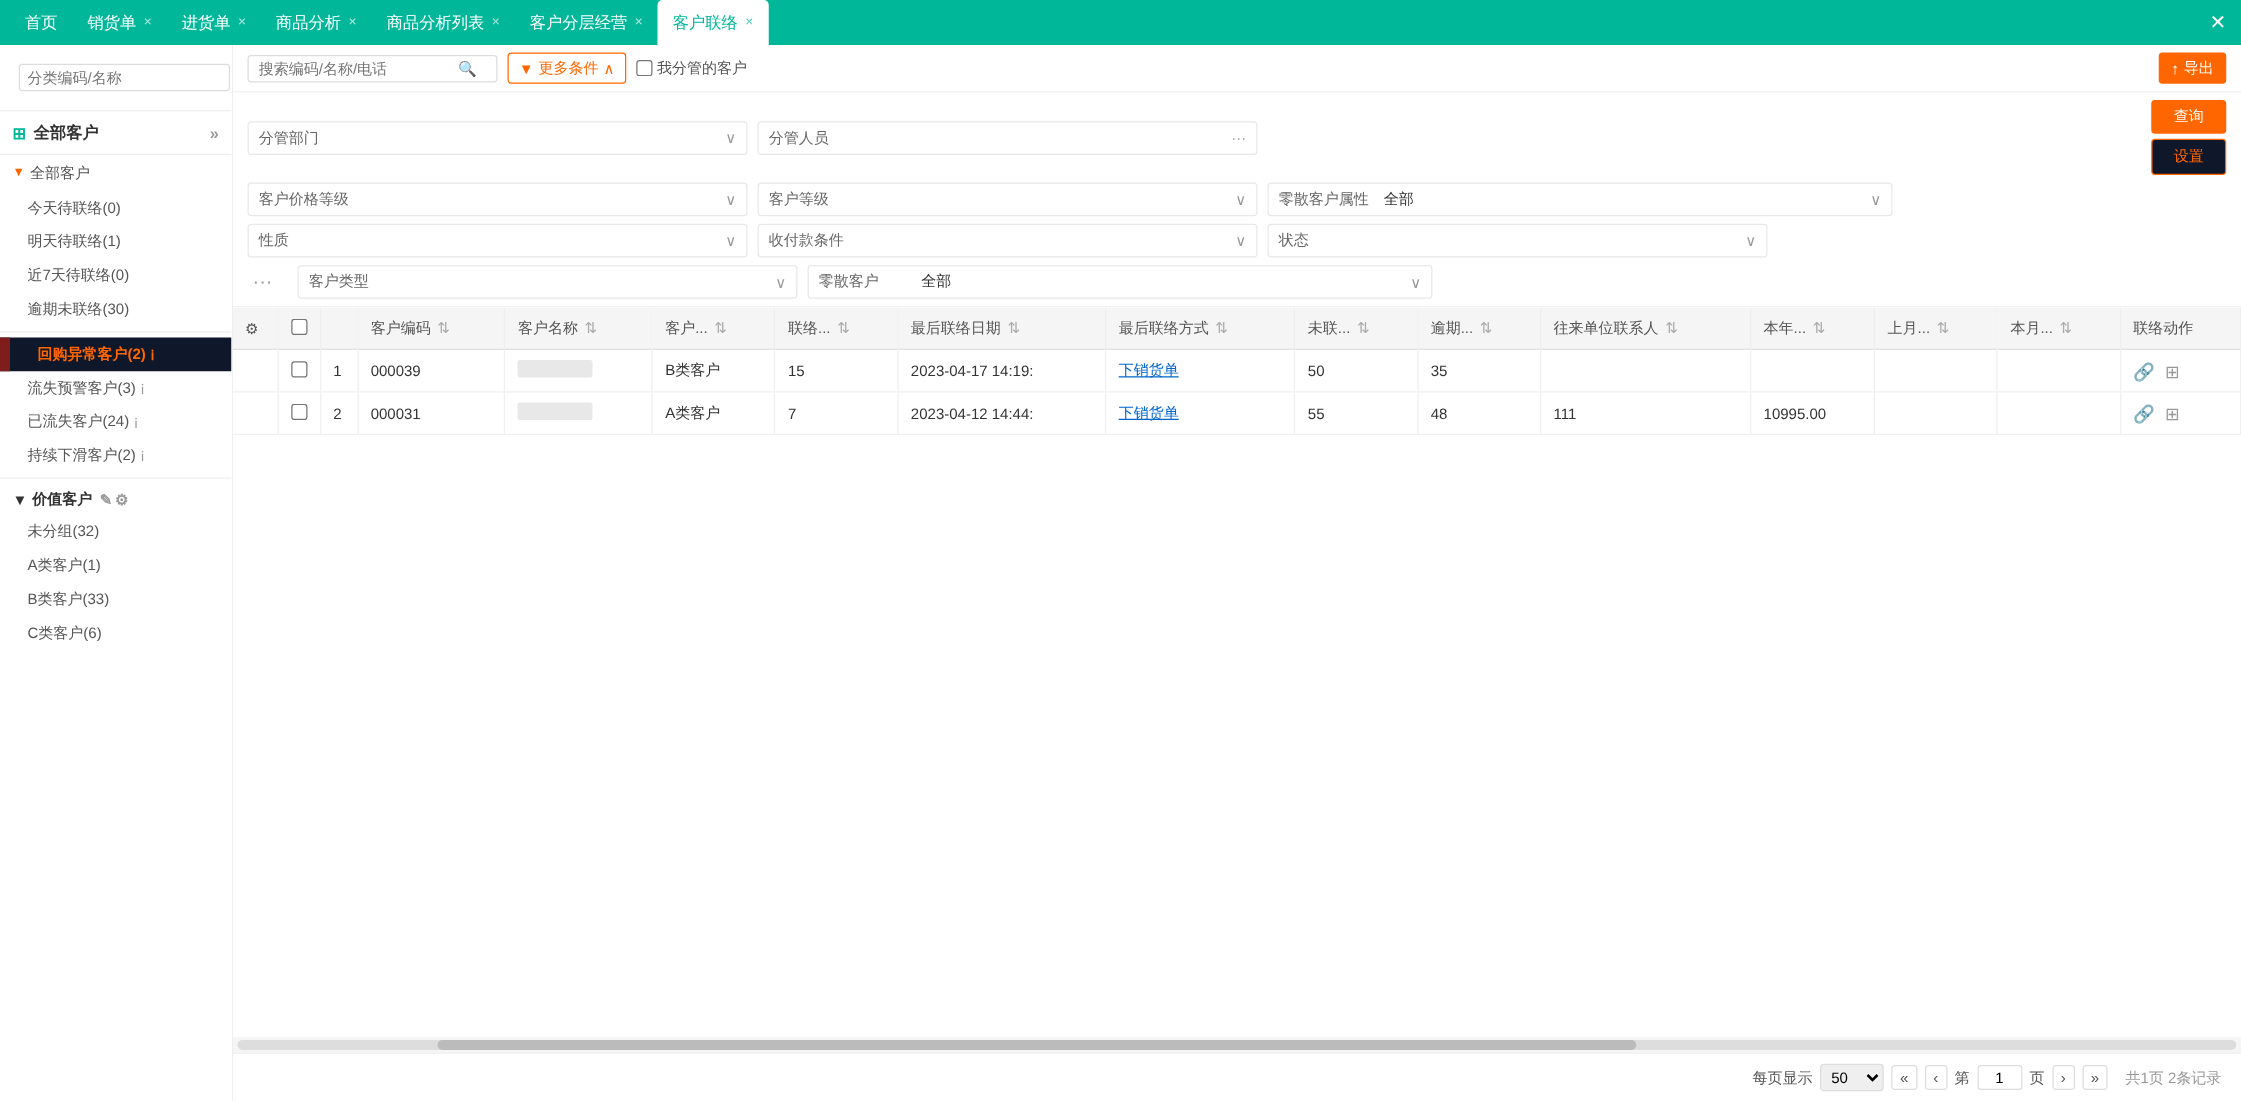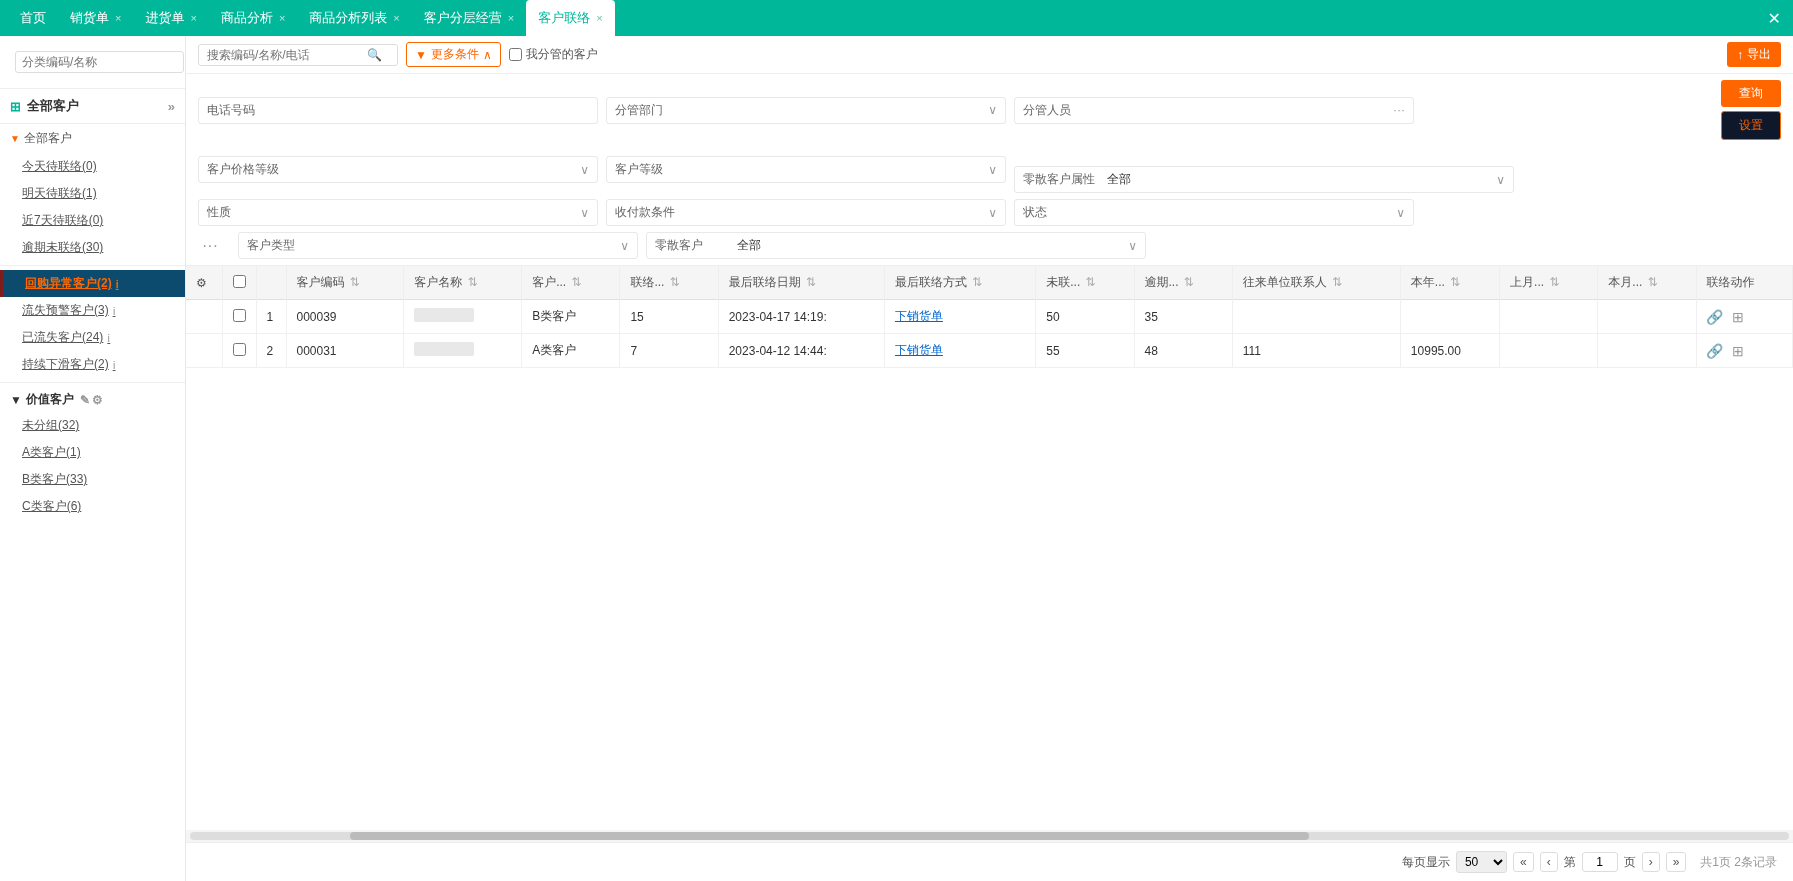--- a/index.html
+++ b/index.html
@@ -53,23 +53,23 @@
     }
     .sidebar-section-title .grid-icon { margin-right: 6px; color: #00b79a; }
     .sidebar-section-title .collapse-btn { margin-left: auto; cursor: pointer; color: #999; }
     .sidebar-group-title {
       display: flex; align-items: center; padding: 6px 10px;
       color: #555; cursor: pointer; font-size: 12px;
     }
     .sidebar-group-title .arrow { margin-right: 4px; font-size: 10px; color: #f60; }
     .sidebar-item {
       padding: 5px 10px 5px 22px; cursor: pointer; color: #555;
-      font-size: 12px; display: flex; align-items: center; text-decoration: underline;
-    }
-    .sidebar-item.active { background: #0c4a6e; color: #f60; border-left: 3px solid #7f1d1d; font-weight: bold; }
+      font-size: 12px; display: flex; align-items: center;
+    }
+    .sidebar-item.active { background: #0f172a; color: #f60; border-left: 8px solid #7f1d1d; font-weight: bold; }
 
     .sidebar-divider { height: 1px; background: #eee; margin: 4px 0; }
 
     
     .content-area { flex: 1; display: flex; flex-direction: column; overflow: hidden; }
 
     
     .toolbar {
       display: flex; align-items: center; padding: 6px 12px;
       background: #fff; border-bottom: 1px solid #eee; gap: 8px; flex-wrap: wrap;
@@ -306,24 +306,20 @@
       <button class="export-btn">
         <span>↑</span>
         <span>导出</span>
       </button>
     </div>
 
     <div class="filter-area">
 
       <div class="filter-row">
         <div class="filter-item">
-          <label>电话号码</label>
-          <input class="filter-input" type="text" style="">
-        </div>
-        <div class="filter-item">
           <label>分管部门</label>
           <span class="filter-input"></span>
           <span class="dropdown-arrow">∨</span>
         </div>
         <div class="filter-item">
           <label>分管人员</label>
           <span class="filter-input"></span>
           <span class="dropdown-arrow">···</span>
         </div>
         <div class="action-btns">
@@ -336,21 +332,21 @@
         <div class="filter-item">
           <label>客户价格等级</label>
           <span class="filter-input"></span>
           <span class="dropdown-arrow">∨</span>
         </div>
         <div class="filter-item">
           <label>客户等级</label>
           <span class="filter-input"></span>
           <span class="dropdown-arrow">∨</span>
         </div>
-        <div class="filter-item" style="max-width:500px;margin-top:20px;">
+        <div class="filter-item" style="max-width:500px;">
           <label>零散客户属性</label>
           <span class="filter-val" style="margin-left:8px;">全部</span>
           <span class="dropdown-arrow">∨</span>
         </div>
       </div>
 
       <div class="filter-row">
         <div class="filter-item">
           <label>性质</label>
           <span class="filter-input"></span>

